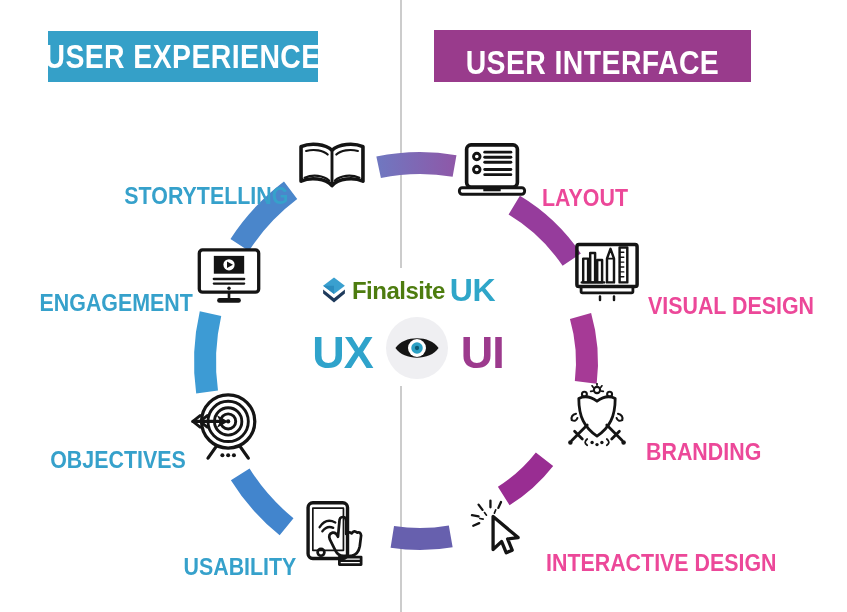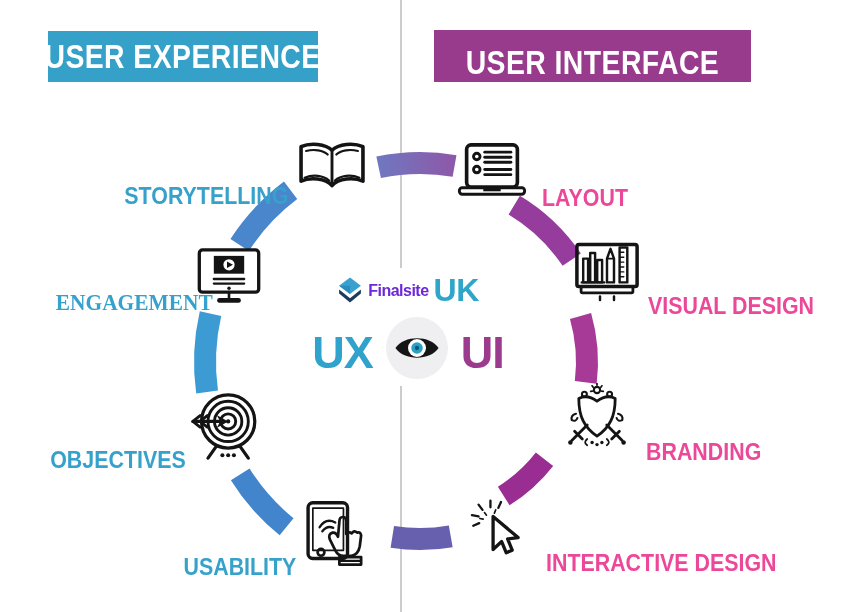--- a/index.html
+++ b/index.html
@@ -40,21 +40,21 @@
   .icon svg { display:block; }
 
   #center-block {
     position:absolute; left:302px; top:268px; width:212px; height:118px;
     background:#ffffff; z-index:3; text-align:center;
   }
   #logo-row {
     display:flex; align-items:center; justify-content:center; gap:5px;
     padding-top:4px;
   }
-  #logo-brand { font-weight:bold; font-size:16px; color:#6d28d9; letter-spacing:-0.5px; }
+  #logo-brand { font-weight:bold; font-size:24px; color:#4d7c0f; letter-spacing:-0.5px; }
   #logo-suffix { font-weight:bold; font-size:32px; color:#2fa6c9; letter-spacing:-0.5px; }
   #versus-row {
     margin-top:8px; display:flex; align-items:flex-end; justify-content:center; gap:13px;
   }
   .versus-word { font-weight:800; font-size:45px; letter-spacing:-1px; }
   #versus-ux { color:#2fa3cb; }
   #versus-ui { color:#9c3a8d; }
   #eye-wrap {
     width:62px; height:62px; border-radius:50%; background:#efeff2;
     display:flex; align-items:center; justify-content:center;
@@ -86,21 +86,21 @@
     </svg>
 
   <div class="hdr" id="hdr-ux">
     <span>USER EXPERIENCE</span>
   </div>
   <div class="hdr" id="hdr-ui">
     <span>USER INTERFACE</span>
   </div>
 
   <div class="label ux rgt" style="left:90px;top:153px;width:198px;"><span>STORYTELLING</span></div>
-  <div class="label ux rgt" style="left:44px;top:260px;width:155px;font-family:Liberation Serif, serif;"><span>ENGAGEMENT</span></div>
+  <div class="label ux rgt" style="left:28px;top:260px;width:155px;"><span>ENGAGEMENT</span></div>
   <div class="label ux rgt" style="left:40px;top:417px;width:140px;"><span>OBJECTIVES</span></div>
   <div class="label ux rgt" style="left:146px;top:524px;width:150px;"><span>USABILITY</span></div>
 
   <div class="label ui lft" style="left:542px;top:155px;"><span>LAYOUT</span></div>
   <div class="label ui lft" style="left:648px;top:263px;"><span>VISUAL DESIGN</span></div>
   <div class="label ui lft" style="left:646px;top:409px;"><span>BRANDING</span></div>
   <div class="label ui lft" style="left:546px;top:520px;"><span>INTERACTIVE DESIGN</span></div>
 
   <div class="icon" style="left:296px;top:140px;">
     <svg width="72" height="58" viewBox="0 0 100 80">

